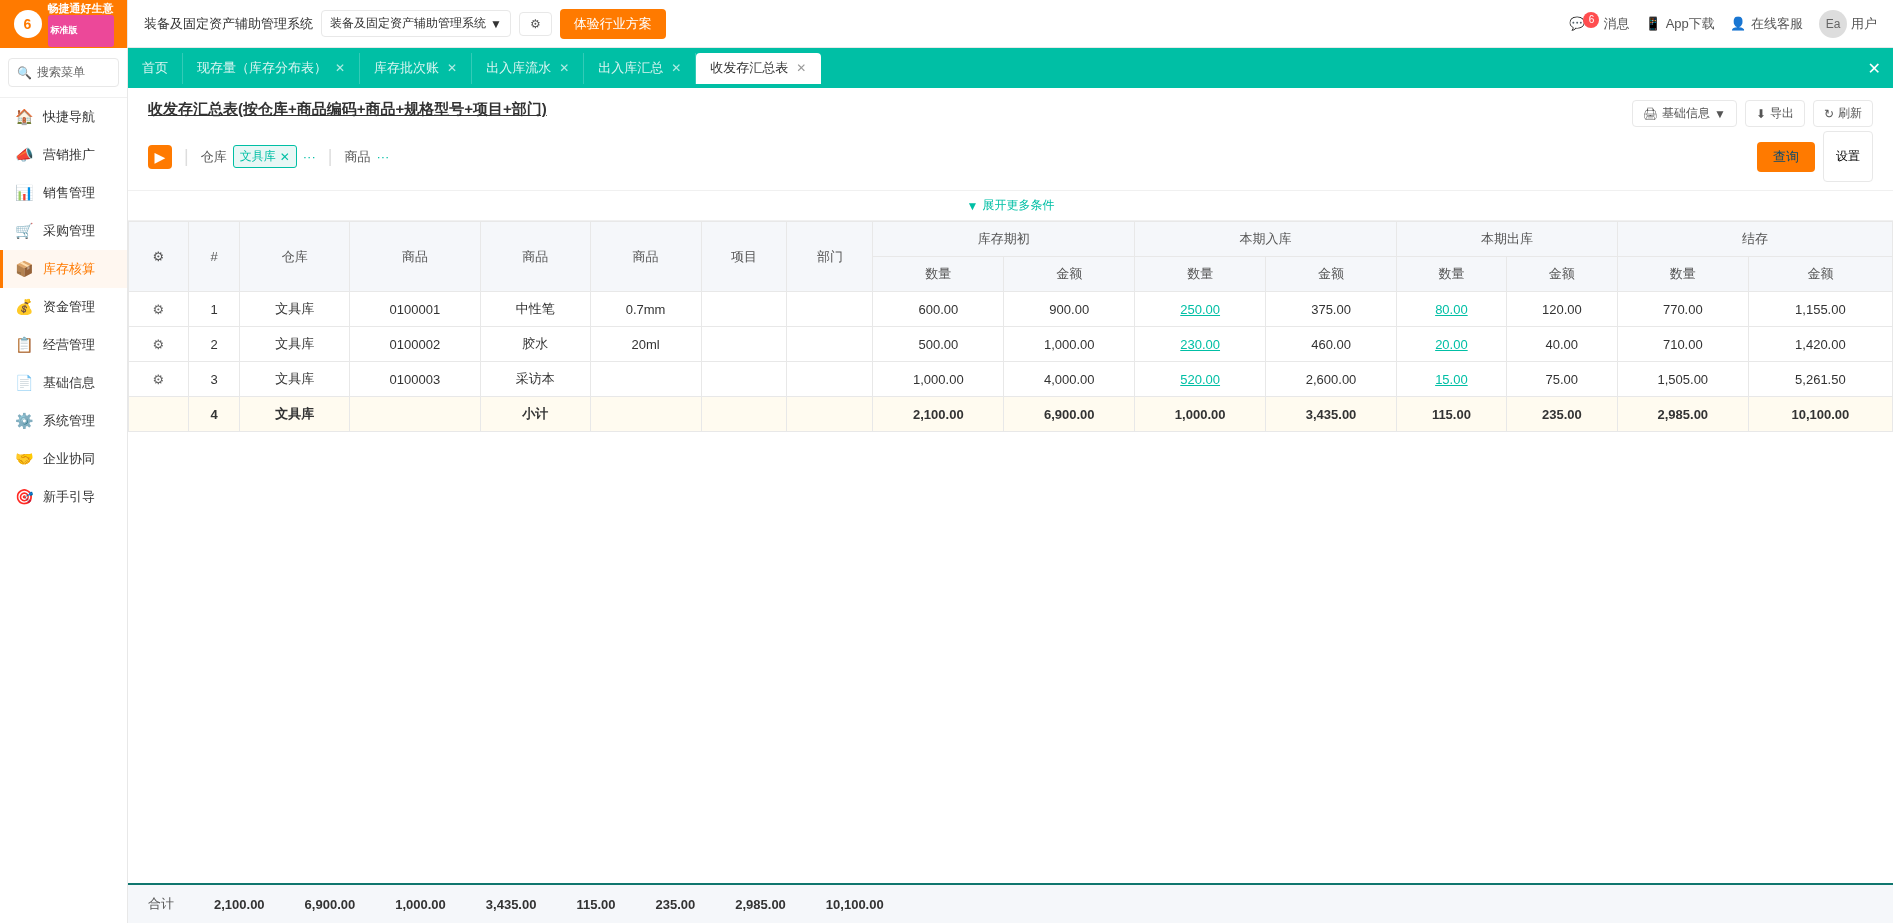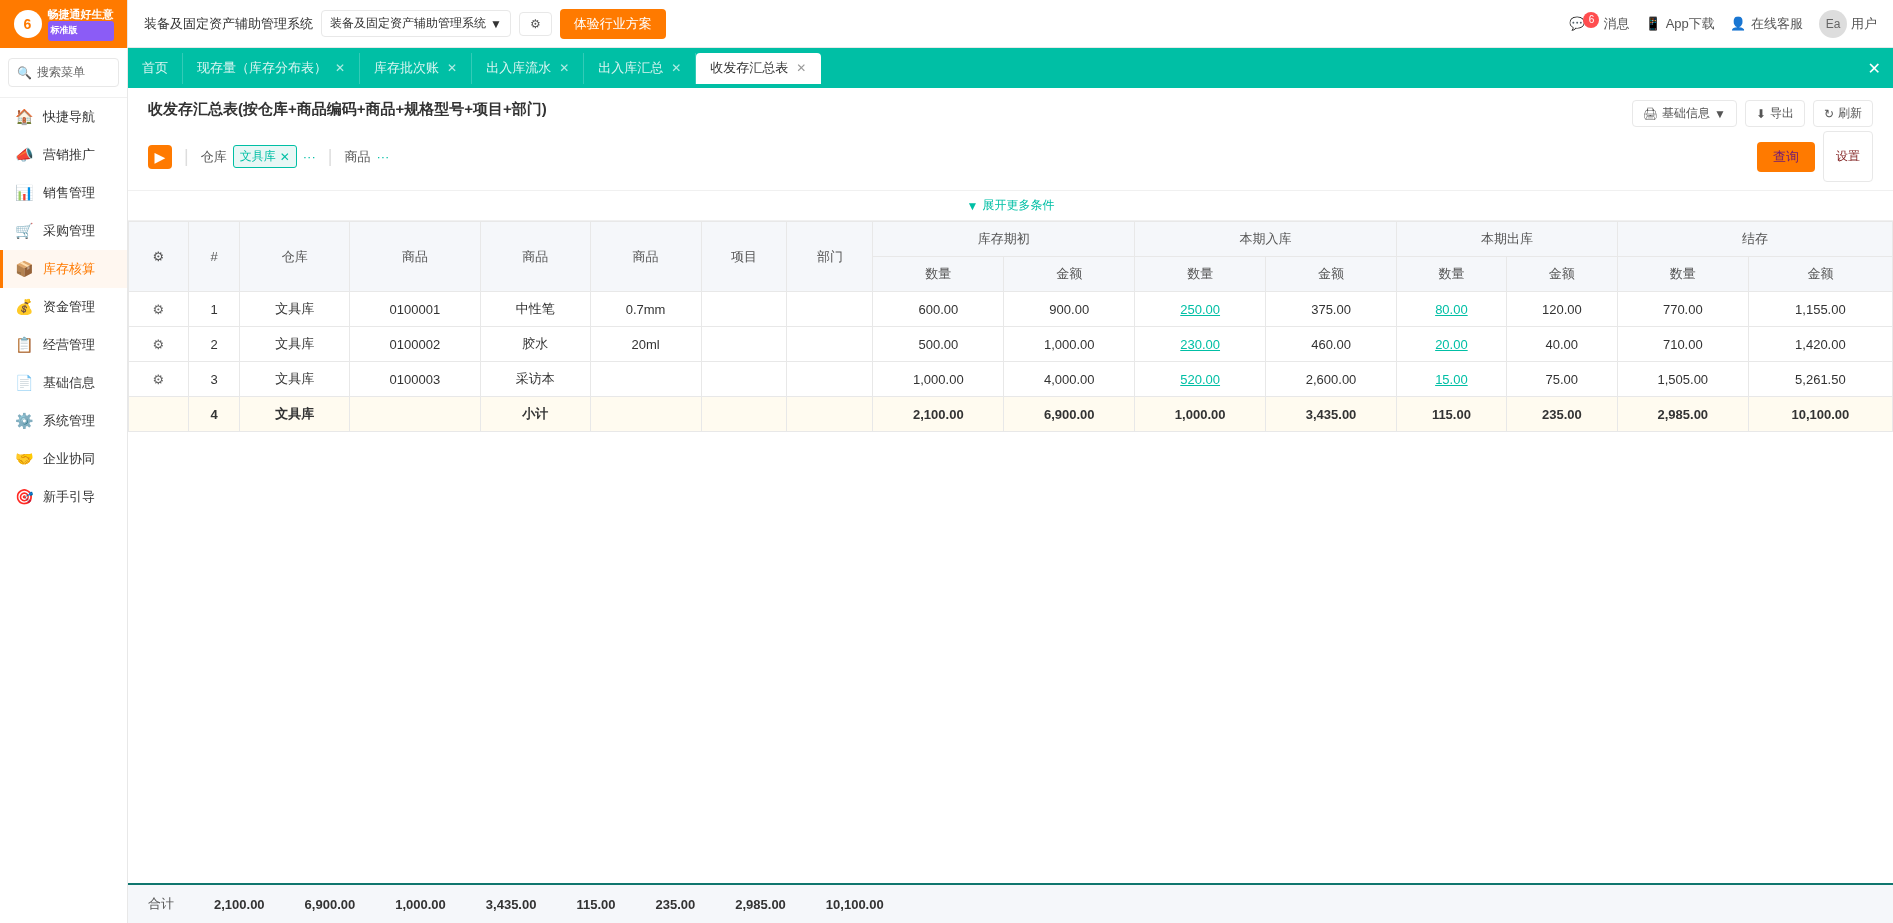--- a/index.html
+++ b/index.html
@@ -32,21 +32,21 @@
       border-radius: 50%;
       display: flex;
       align-items: center;
       justify-content: center;
       margin-right: 6px;
       color: #ff7a00;
       font-size: 14px;
       font-weight: bold;
     }
     .sidebar-logo-text { font-size: 11px; line-height: 1.3; }
-    .sidebar-badge { font-size: 9px; background: #8b5cf6; color: #fff; border-radius: 3px; padding: 4px 3px; }
+    .sidebar-badge { font-size: 9px; background: #ec4899; color: #fff; border-radius: 3px; padding: 10px 3px; }
 
     .sidebar-search {
       padding: 10px 8px;
       border-bottom: 1px solid #f0f0f0;
     }
     .sidebar-search-btn {
       width: 100%;
       background: #fff;
       border: 1px solid #e8e8e8;
       border-radius: 4px;
@@ -198,20 +198,21 @@
     
     .page-header {
       padding: 12px 20px 8px;
       border-bottom: 1px solid #f0f0f0;
     }
     .page-title {
       font-size: 15px;
       font-weight: bold;
       color: #333;
       margin-bottom: 12px;
+      text-decoration: underline;
     }
 
     
     .filter-bar {
       display: flex;
       align-items: center;
       gap: 12px;
       flex-wrap: wrap;
     }
     .filter-toggle-btn {
@@ -294,35 +295,35 @@
       padding: 4px 10px;
       border: 1px solid #e8e8e8;
       border-radius: 4px;
       font-size: 12px;
       cursor: pointer;
       background: #fff;
       color: #555;
     }
     .query-btn {
       background: #ff7a00;
-      color: #701a75;
+      color: #0c4a6e;
       border: none;
       border-radius: 4px;
       padding: 6px 16px;
       font-size: 13px;
       cursor: pointer;
     }
     .settings-btn {
       border: 1px solid #e8e8e8;
       border-radius: 4px;
       padding: 16px 12px;
       font-size: 12px;
       cursor: pointer;
       background: #fff;
-      color: #7f1d1d;
+      color: #000000;
       font-family: Liberation Mono, monospace;
     }
 
     
     .expand-more {
       display: flex;
       align-items: center;
       justify-content: center;
       padding: 6px 0;
       border-bottom: 1px solid #f0f0f0;

